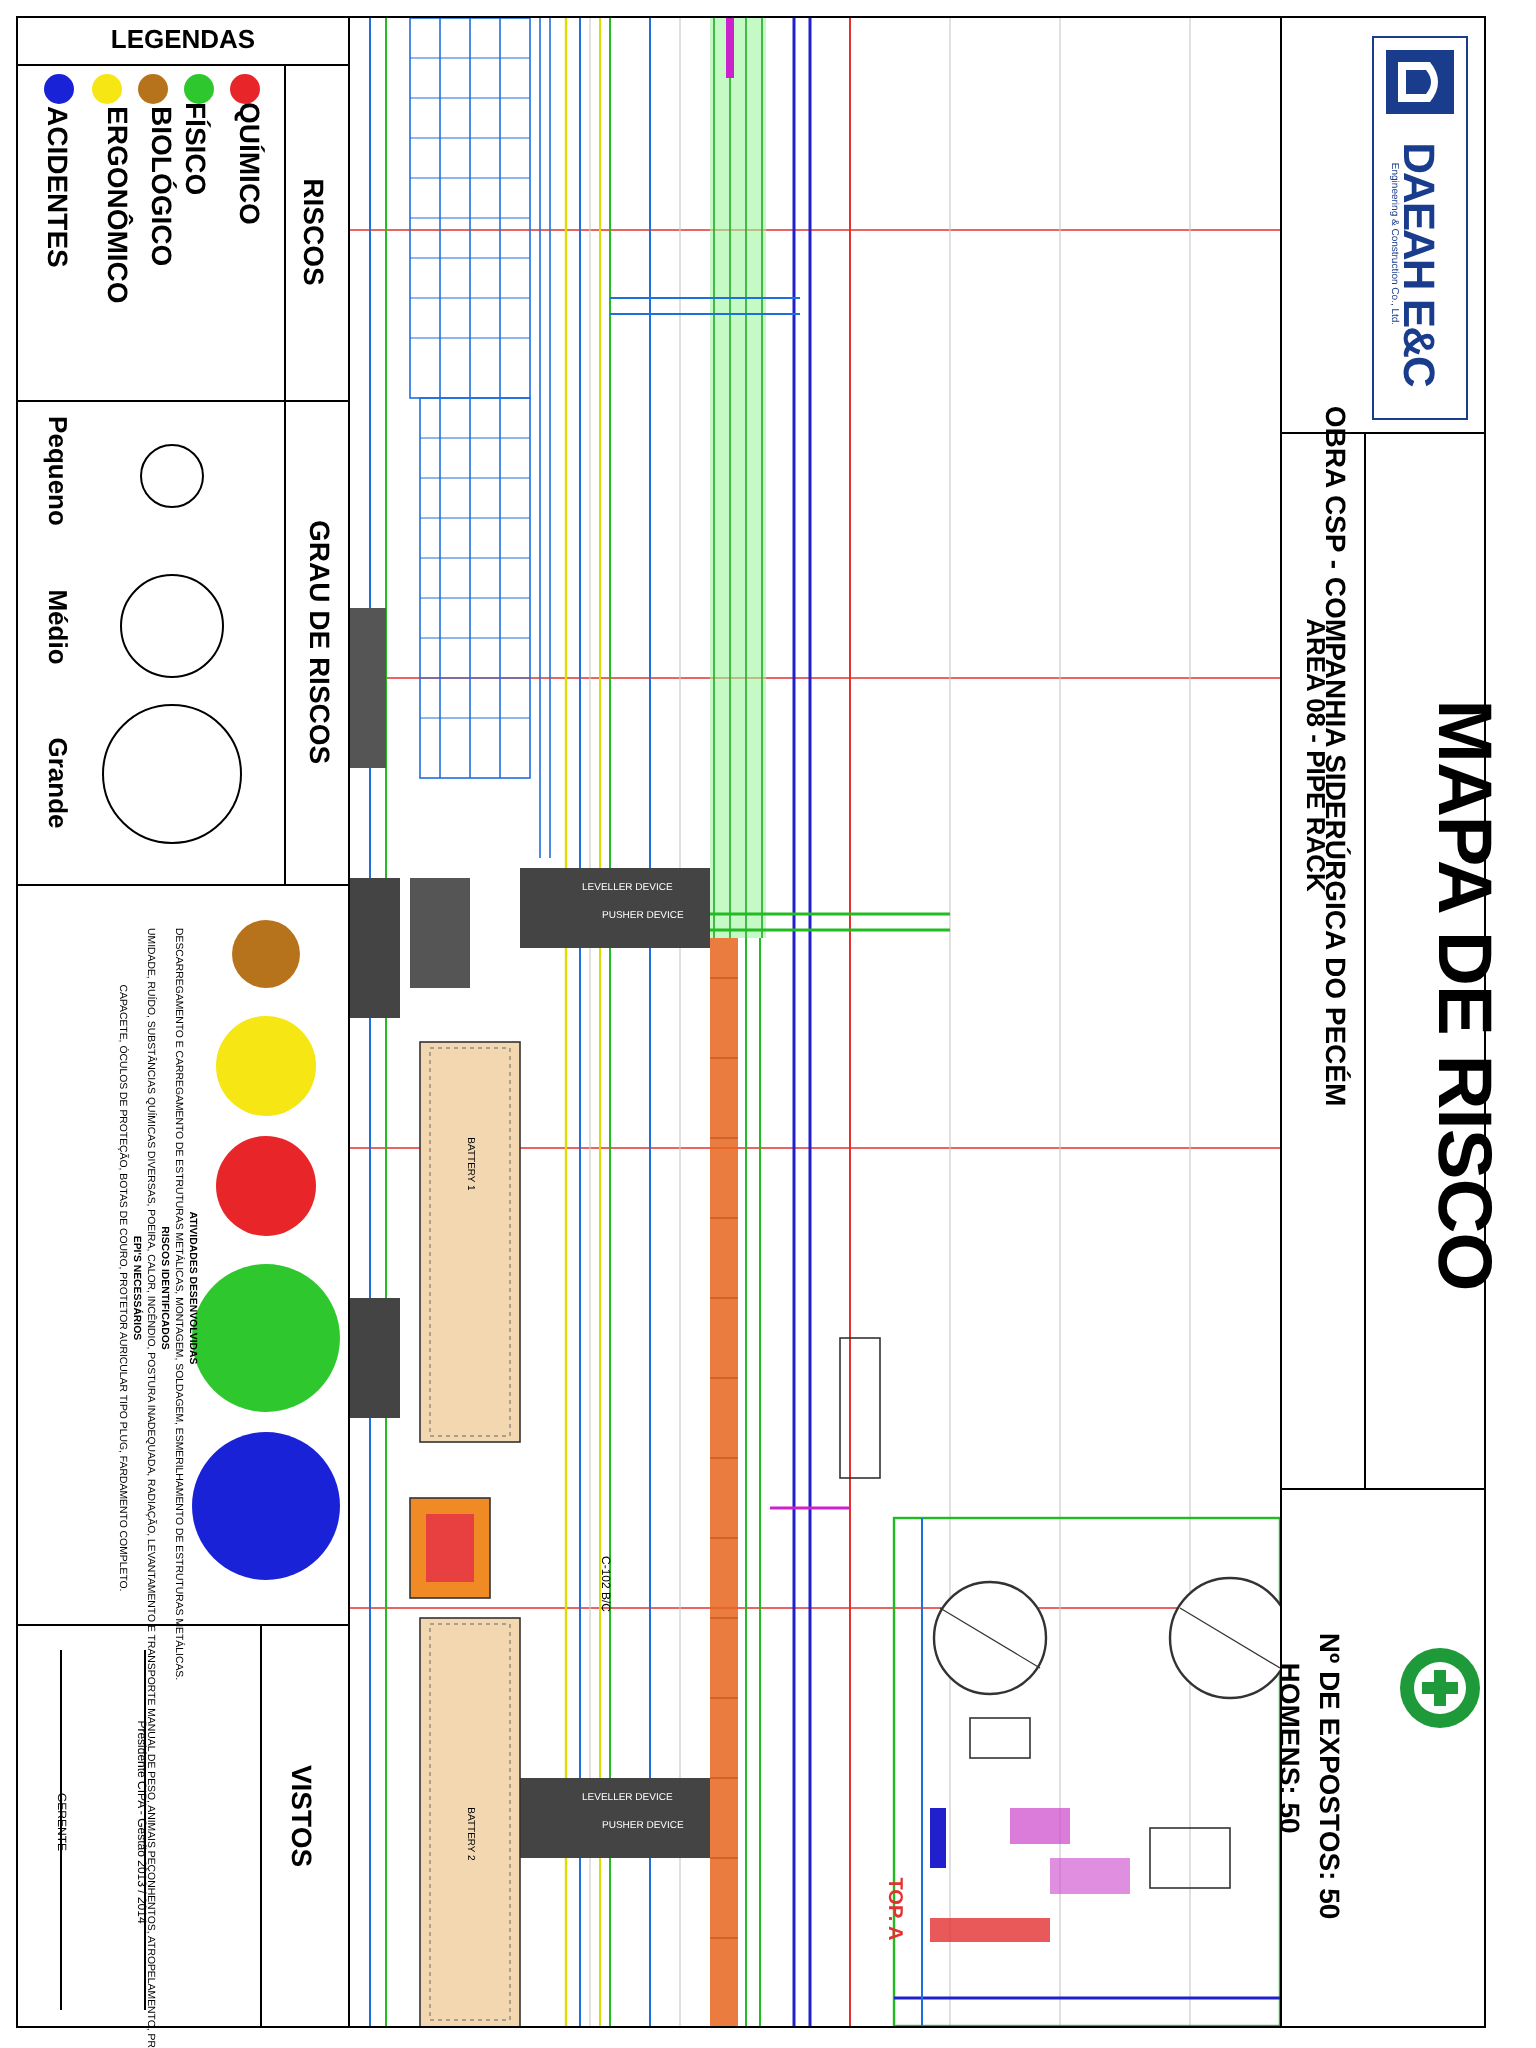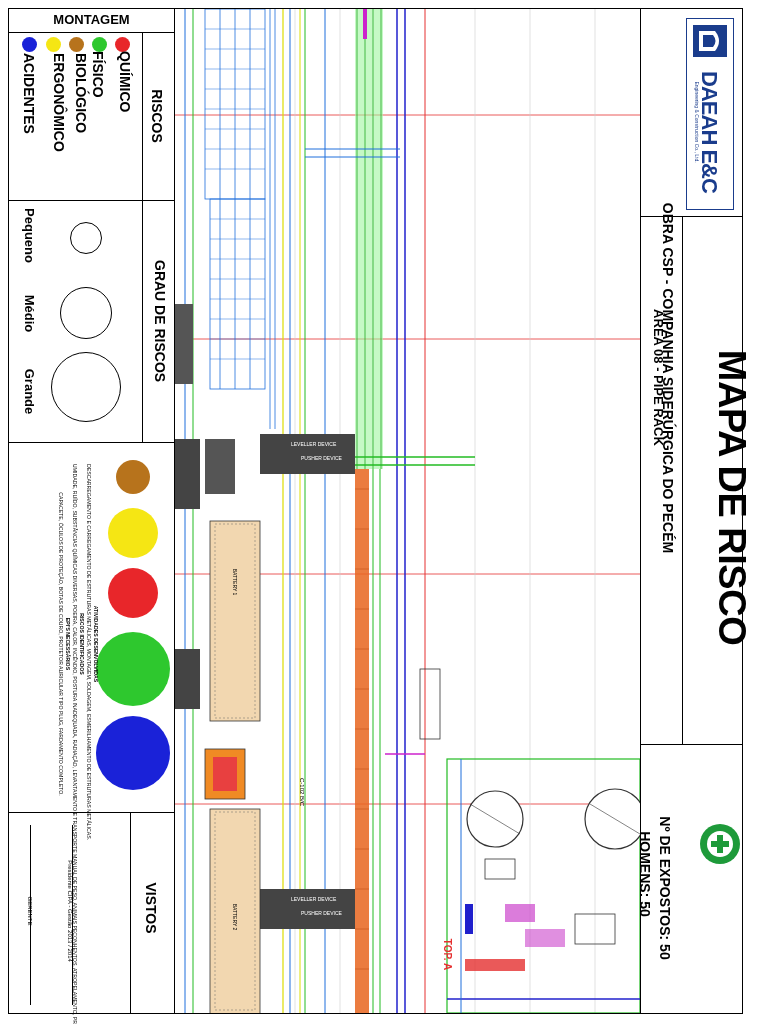--- a/index.html
+++ b/index.html
@@ -33,21 +33,21 @@
 <div class="hline" style="left:8px; top:442px; width:167px;"></div>
 <div class="hline" style="left:8px; top:812px; width:167px;"></div>
 <div class="vline" style="left:130px; top:812px; height:202px;"></div>
 
 <div class="hline" style="left:640px; top:216px; width:103px;"></div>
 <div class="vline" style="left:682px; top:216px; height:528px;"></div>
 <div class="hline" style="left:640px; top:744px; width:103px;"></div>
 
 <div>
 
-  <div class="abs bold" style="left:8px; top:12px; width:167px; text-align:center; font-size:13px;">MONTAGEM</div>
+  <div class="abs bold" style="left:8px; top:12px; width:167px; text-align:center; font-size:13px;">LEGENDAS</div>
 
   <div class="dot" style="left:22px; top:37px; width:15px; height:15px; background:#1a22d8;"></div>
   <div class="dot" style="left:46px; top:37px; width:15px; height:15px; background:#f5e614;"></div>
   <div class="dot" style="left:69px; top:37px; width:15px; height:15px; background:#b7731c;"></div>
   <div class="dot" style="left:92px; top:37px; width:15px; height:15px; background:#2ec82e;"></div>
   <div class="dot" style="left:115px; top:37px; width:15px; height:15px; background:#e8262a;"></div>
 
   <div class="rot rotcw bold" style="left:80px; top:88px; width:90px; font-size:14px; text-align:left;">QUÍMICO</div>
   <div class="rot rotcw bold" style="left:53px; top:88px; width:90px; font-size:14px; text-align:left;">FÍSICO</div>
   <div class="rot rotcw bold" style="left:26px; top:100px; width:110px; font-size:14px; text-align:left;">BIOLÓGICO</div>

